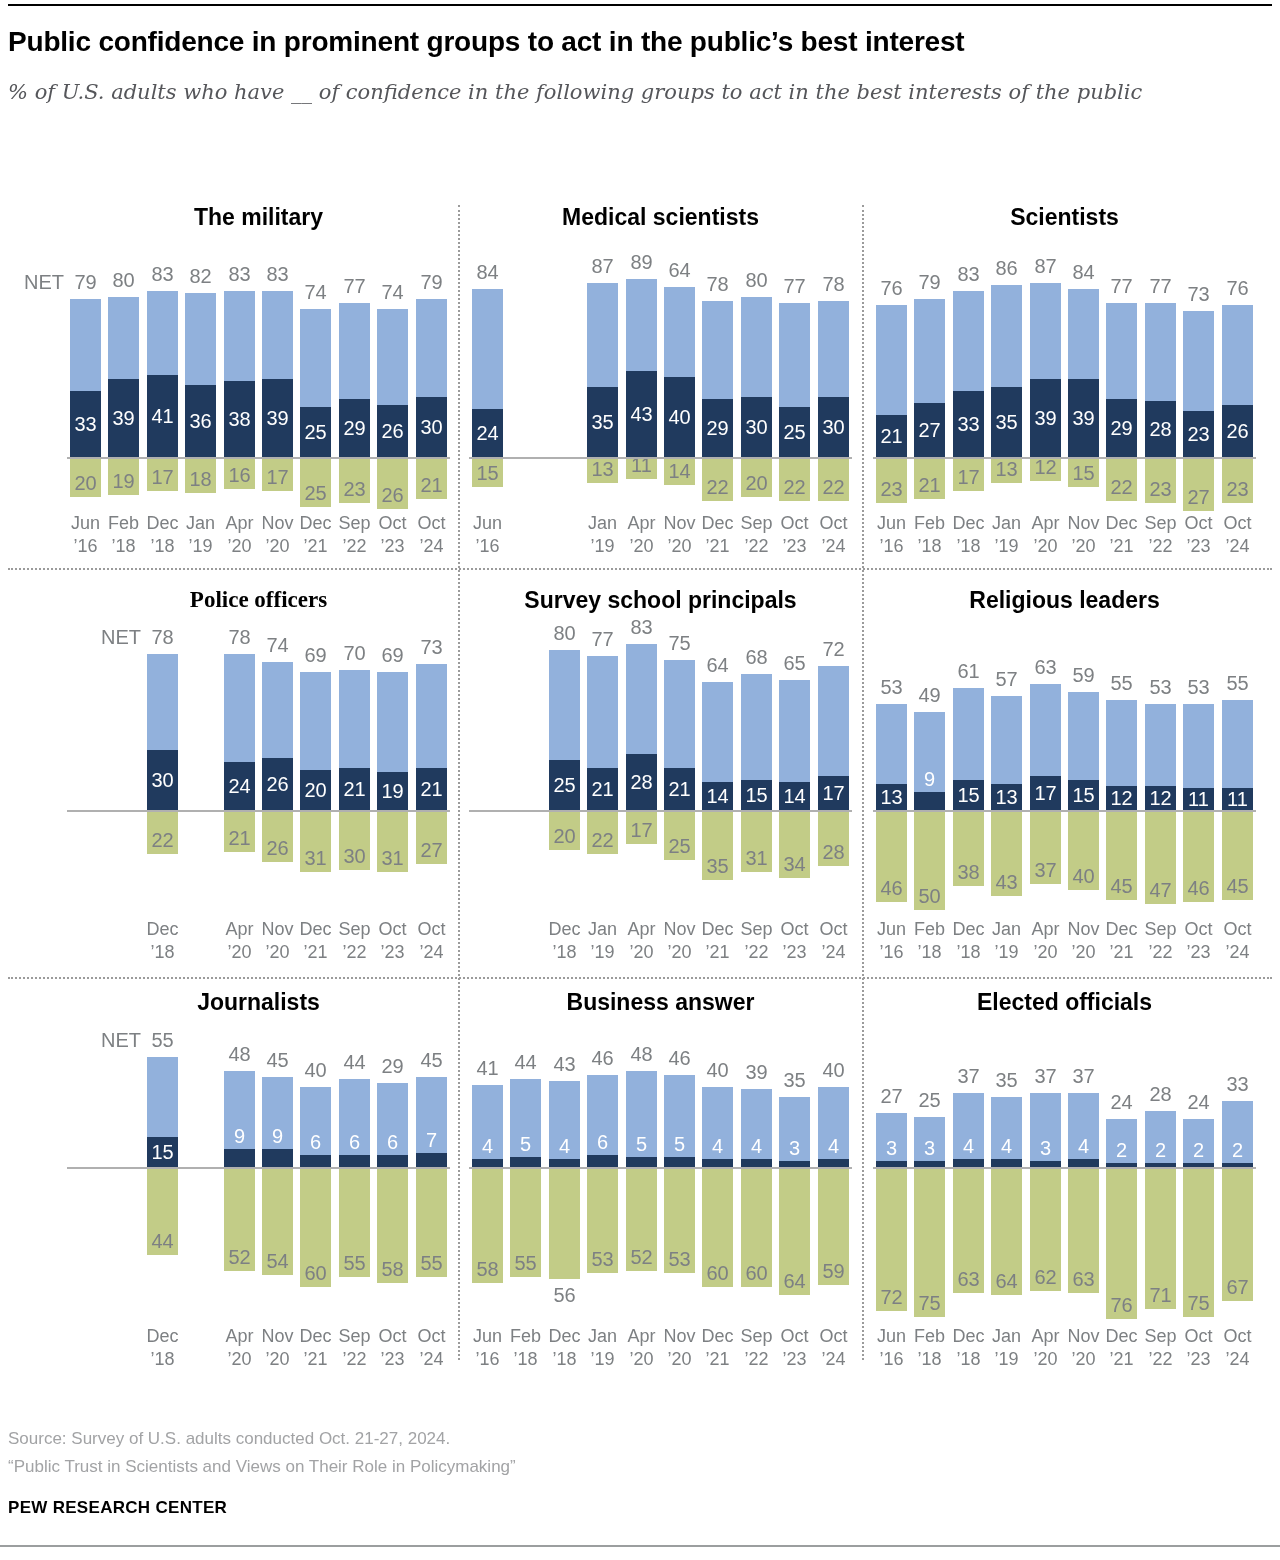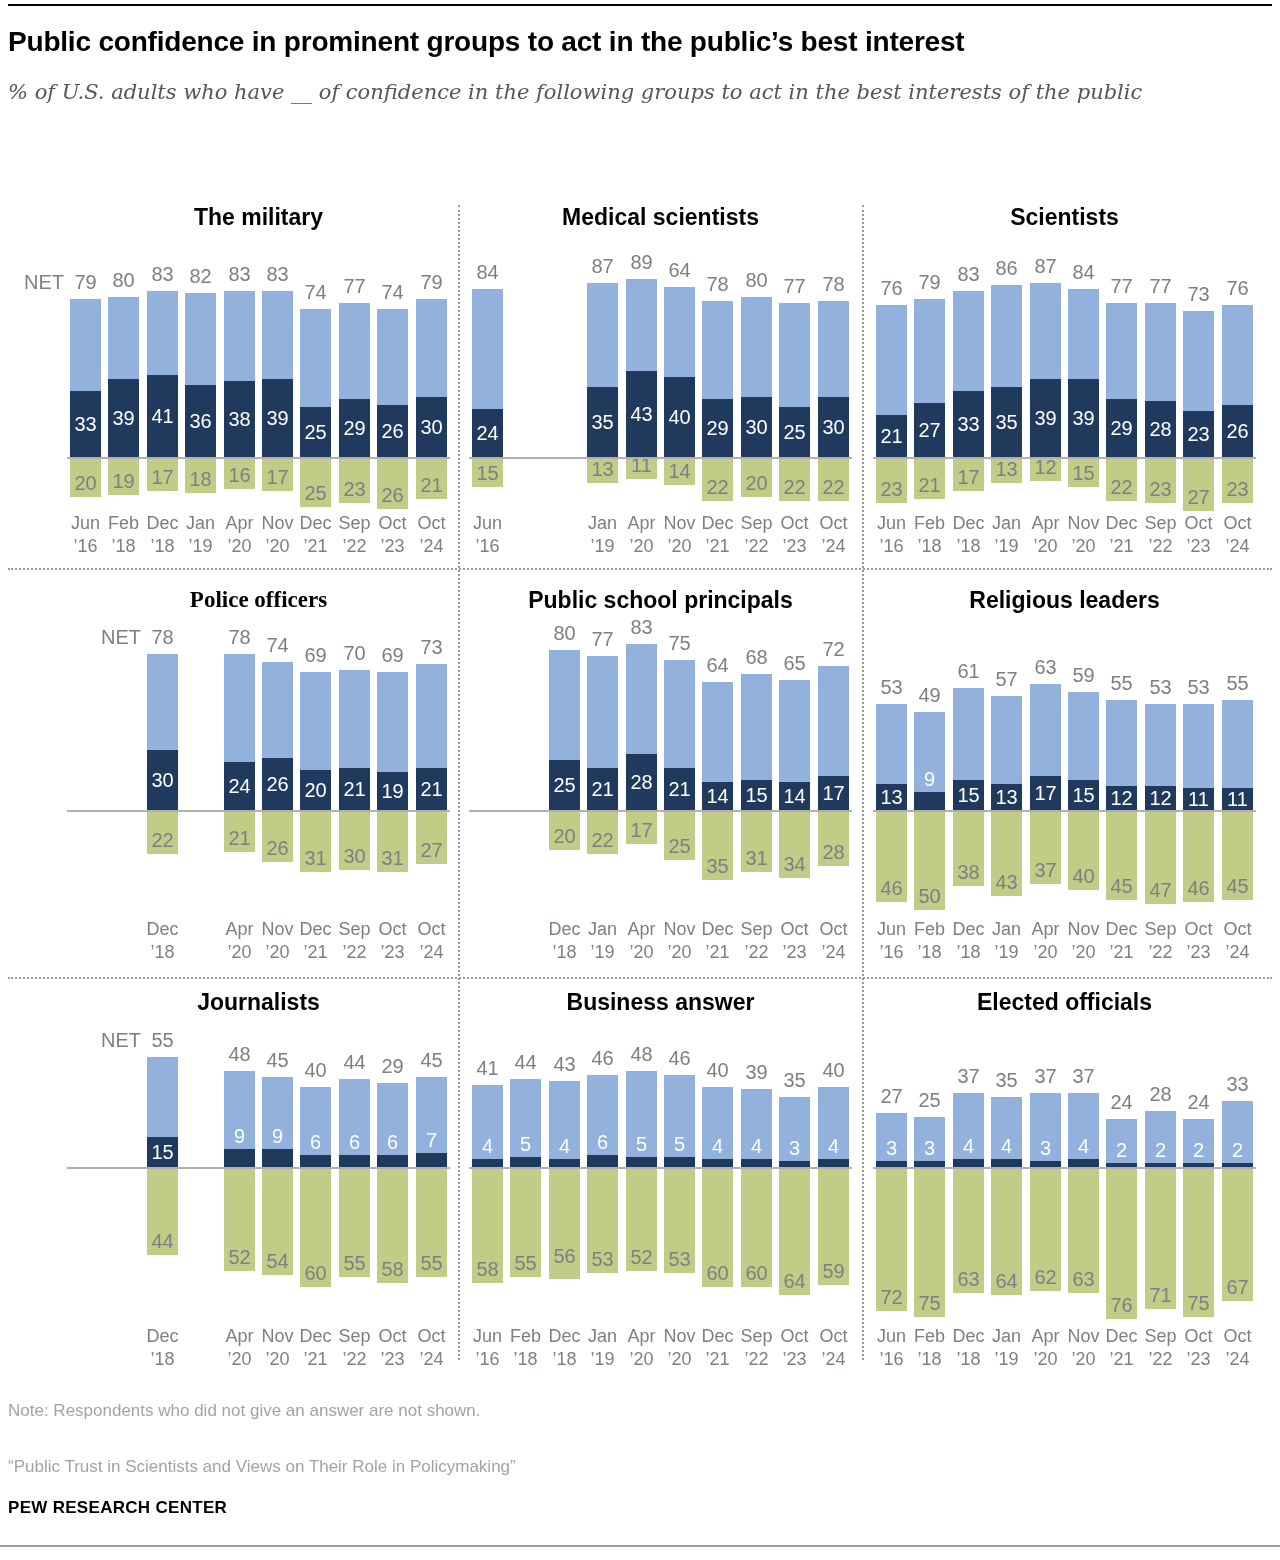--- a/index.html
+++ b/index.html
@@ -321,21 +321,21 @@
 ’23</div>
       <div class="seg" style="left: 416px; top: 664px; width: 31px; height: 104px; background: rgb(146, 177, 220);"></div>
       <div class="seg" style="left: 416px; top: 768px; width: 31px; height: 42px; background: rgb(32, 58, 94);"></div>
       <div class="seg" style="left: 416px; top: 810px; width: 31px; height: 54px; background: rgb(194, 204, 135);"></div>
       <div class="lbl" style="left: 406.5px; top: 636px; width: 50px;">73</div>
       <div class="lbl white" style="left: 406.5px; top: 768px; width: 50px; height: 42px; line-height: 42px;">21</div>
       <div class="lbl" style="left: 406.5px; top: 839px; width: 50px;">27</div>
       <div class="axis" style="left: 406.5px; top: 918px; width: 50px;">Oct
 ’24</div>
       <div class="bline" style="left: 67px; top: 810px; width: 383px;"></div>
-      <div class="ptitle" style="left: 442px; top: 587px; width: 437px;">Public school principals</div>
+      <div class="ptitle" style="left: 442px; top: 587px; width: 437px;">Survey school principals</div>
       <div class="seg" style="left: 549px; top: 650px; width: 31px; height: 110px; background: rgb(146, 177, 220);"></div>
       <div class="seg" style="left: 549px; top: 760px; width: 31px; height: 50px; background: rgb(32, 58, 94);"></div>
       <div class="seg" style="left: 549px; top: 810px; width: 31px; height: 40px; background: rgb(194, 204, 135);"></div>
       <div class="lbl" style="left: 539.5px; top: 622px; width: 50px;">80</div>
       <div class="lbl white" style="left: 539.5px; top: 760px; width: 50px; height: 50px; line-height: 50px;">25</div>
       <div class="lbl" style="left: 539.5px; top: 825px; width: 50px;">20</div>
       <div class="axis" style="left: 539.5px; top: 918px; width: 50px;">Dec
 ’18</div>
       <div class="seg" style="left: 587px; top: 656px; width: 31px; height: 112px; background: rgb(146, 177, 220);"></div>
       <div class="seg" style="left: 587px; top: 768px; width: 31px; height: 42px; background: rgb(32, 58, 94);"></div>
@@ -550,21 +550,21 @@
       <div class="lbl" style="left: 500.5px; top: 1051px; width: 50px;">44</div>
       <div class="lbl white" style="left: 500.5px; top: 1133px; width: 50px;">5</div>
       <div class="lbl" style="left: 500.5px; top: 1252px; width: 50px;">55</div>
       <div class="axis" style="left: 500.5px; top: 1325px; width: 50px;">Feb
 ’18</div>
       <div class="seg" style="left: 549px; top: 1081px; width: 31px; height: 78px; background: rgb(146, 177, 220);"></div>
       <div class="seg" style="left: 549px; top: 1159px; width: 31px; height: 8px; background: rgb(32, 58, 94);"></div>
       <div class="seg" style="left: 549px; top: 1167px; width: 31px; height: 112px; background: rgb(194, 204, 135);"></div>
       <div class="lbl" style="left: 539.5px; top: 1053px; width: 50px;">43</div>
       <div class="lbl white" style="left: 539.5px; top: 1135px; width: 50px;">4</div>
-      <div class="lbl" style="left: 539.5px; top: 1245px; width: 50px;">56</div>
+      <div class="lbl" style="left: 539.5px; top: 1284px; width: 50px;">56</div>
       <div class="axis" style="left: 539.5px; top: 1325px; width: 50px;">Dec
 ’18</div>
       <div class="seg" style="left: 587px; top: 1075px; width: 31px; height: 80px; background: rgb(146, 177, 220);"></div>
       <div class="seg" style="left: 587px; top: 1155px; width: 31px; height: 12px; background: rgb(32, 58, 94);"></div>
       <div class="seg" style="left: 587px; top: 1167px; width: 31px; height: 106px; background: rgb(194, 204, 135);"></div>
       <div class="lbl" style="left: 577.5px; top: 1047px; width: 50px;">46</div>
       <div class="lbl white" style="left: 577.5px; top: 1131px; width: 50px;">6</div>
       <div class="lbl" style="left: 577.5px; top: 1248px; width: 50px;">53</div>
       <div class="axis" style="left: 577.5px; top: 1325px; width: 50px;">Jan
 ’19</div>
@@ -699,18 +699,18 @@
       <div class="axis" style="left: 1212.5px; top: 1325px; width: 50px;">Oct
 ’24</div>
       <div class="bline" style="left: 873px; top: 1167px; width: 383px;"></div>
     </div>
 
   <div class="vsep" style="left:458px;top:205px;height:1155px;"></div>
   <div class="vsep" style="left:862px;top:205px;height:1155px;"></div>
   <div class="hsep" style="left:8px;width:1264px;top:568px;"></div>
   <div class="hsep" style="left:8px;width:1264px;top:977px;"></div>
 
-  <div class="footer-line" style="top:1401px;">Note: Respondents who did not give an answer are not shown.</div>
+  <div class="footer-line" style="top:1429px;">Source: Survey of U.S. adults conducted Oct. 21-27, 2024.</div>
   <div class="footer-line" style="top:1457px;">“Public Trust in Scientists and Views on Their Role in Policymaking”</div>
   <div class="brand">PEW RESEARCH CENTER</div>
 
   <div class="botrule"></div>
 </div>
 
 </body></html>

